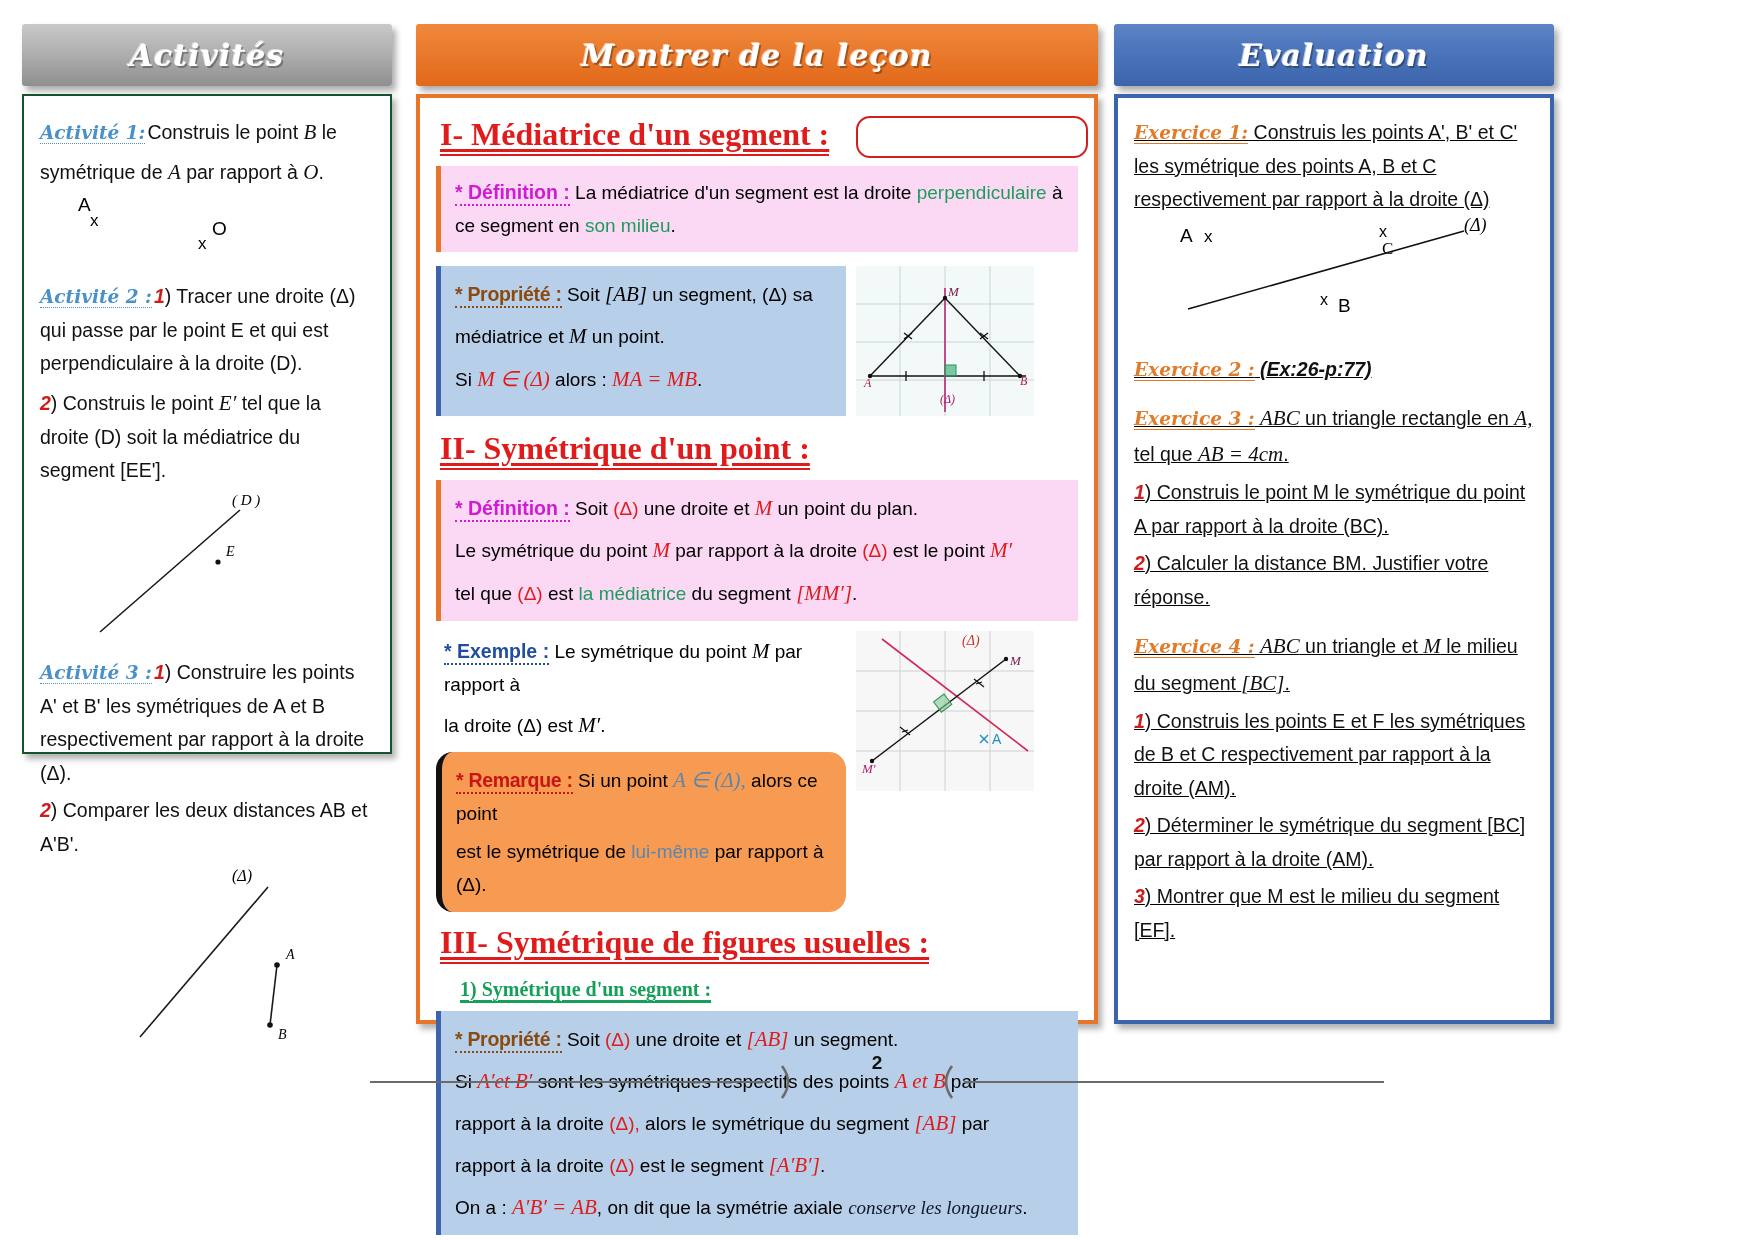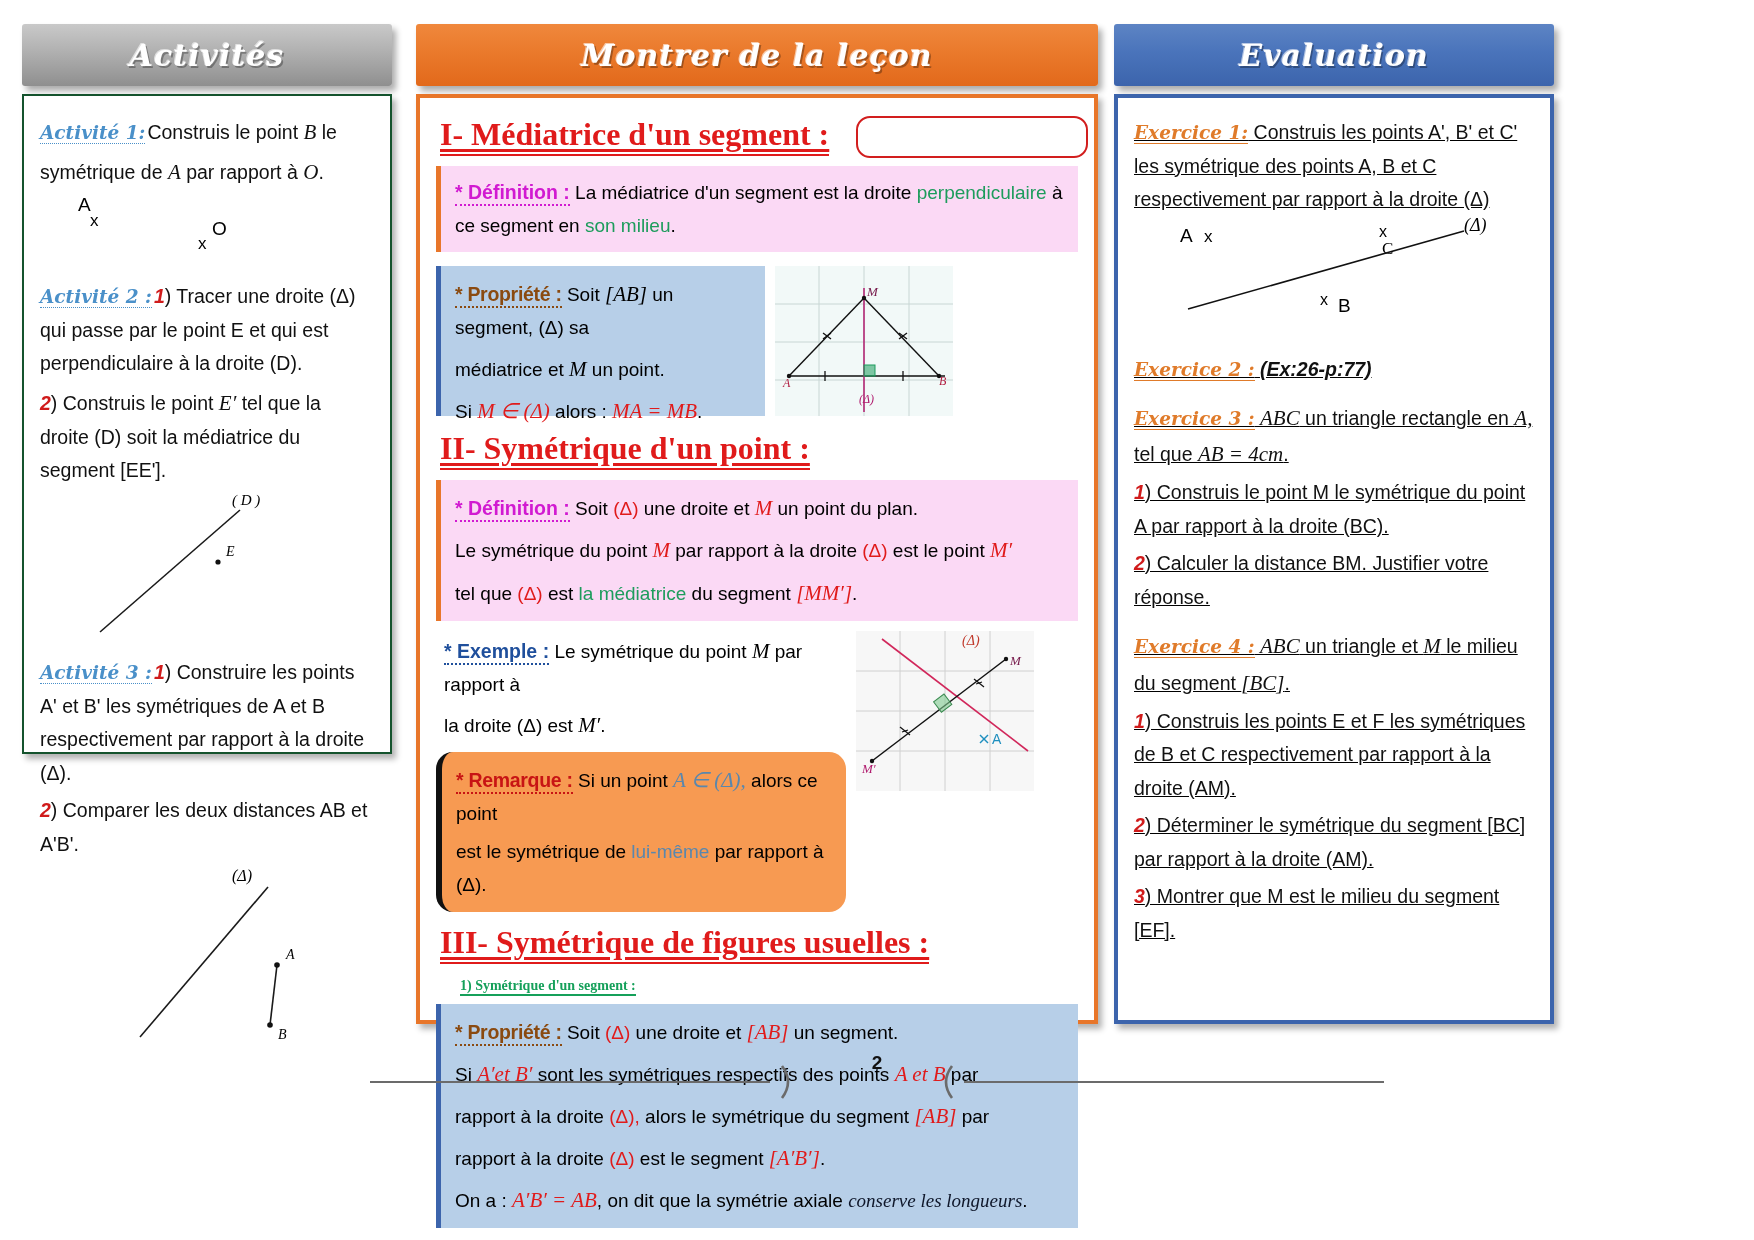--- a/index.html
+++ b/index.html
@@ -99,21 +99,21 @@
     text-decoration: underline;
     text-underline-offset: 4px;
     margin: 6px 0 10px 4px;
     display: inline-block;
     border-bottom: 2px solid #e01b1b;
     padding-bottom: 1px;
   }
   .h-sub {
     font-family: "Liberation Serif", serif;
     font-weight: bold;
-    font-size: 14px;
+    font-size: 20px;
     color: #15a05a;
     text-decoration: underline;
     text-underline-offset: 4px;
     margin: 4px 0 8px 24px;
     display: inline-block;
     border-bottom: 2px solid #15a05a;
   }
 
   
   .box { padding: 10px 14px; }
@@ -236,21 +236,21 @@
       <div>
         <div class="h-sec">I- Médiatrice d'un segment :</div>
 
         <div class="box box-pink" style="margin-bottom:14px;">
           <p>
             <span class="tag tag-def">* Définition :</span><span> La médiatrice d'un segment est la droite </span><span class="green">perpendiculaire</span><span> à ce segment en </span><span class="green">son milieu</span><span>.</span>
           </p>
         </div>
 
         <div class="two-col">
-          <div class="box box-blue" style="width:329px;height:150px;">
+          <div class="box box-blue" style="width:410px;height:150px;">
             <p>
               <span class="tag tag-prop">* Propriété :</span><span> Soit </span><span class="mi">[AB]</span><span> un segment, (Δ) sa</span>
             </p>
             <p>
               <span>médiatrice et </span><span class="mi">M</span><span> un point.</span>
             </p>
             <p>
               <span>Si </span><span class="mi-red">M ∈ (Δ)</span><span> alors : </span><span class="mi-red">MA = MB</span><span>.</span>
             </p>
           </div>

